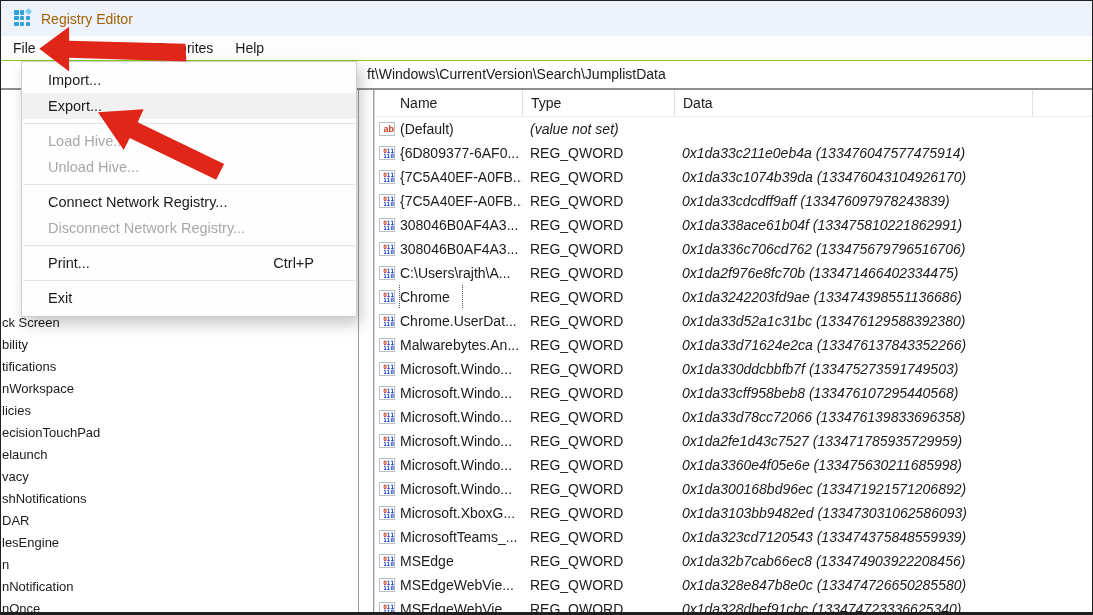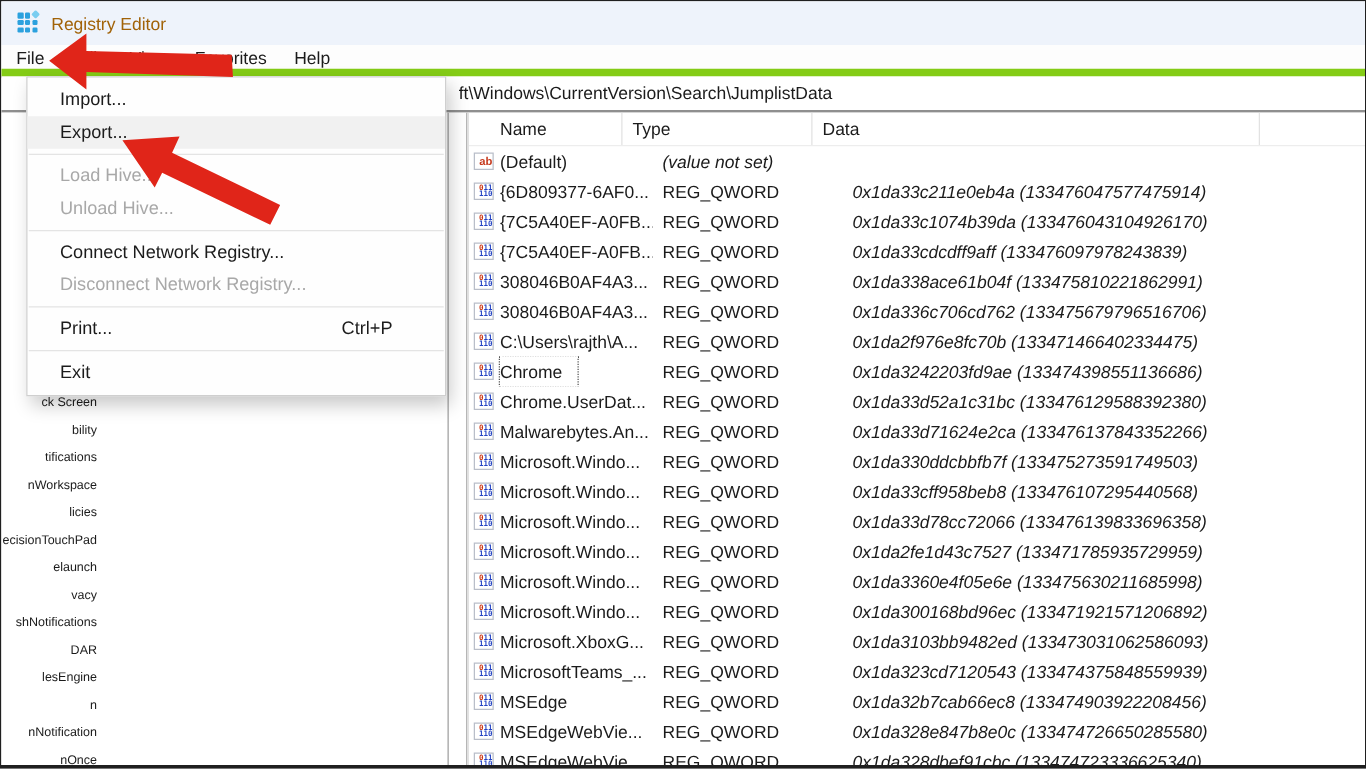--- a/index.html
+++ b/index.html
@@ -11,38 +11,38 @@
   }
   
   .titlebar{position:absolute;left:0;top:0;width:100%;height:35px;background:#eef3fb;
     display:flex;align-items:center;padding-left:13px;box-sizing:border-box;}
   .app-icon{width:17px;height:17px;position:relative;margin-right:10px;flex:0 0 auto;}
   .app-icon .sq{position:absolute;width:4.6px;height:4.6px;background:#2ba1de;border-radius:1px;}
   .app-icon .diamond{position:absolute;width:5px;height:5px;background:#79cdf0;transform:rotate(45deg);right:0;top:-1px;border-radius:1px;}
   .title-text{font-size:14px;color:#a16207;}
   
   .menubar{position:absolute;left:0;top:35px;width:100%;height:25px;background:#fdfdfd;
-    border-bottom:6px solid #84cc16;display:flex;align-items:center;padding-left:1px;box-sizing:border-box;font-size:14px;}
+    border-bottom:1px solid #84cc16;display:flex;align-items:center;padding-left:1px;box-sizing:border-box;font-size:14px;}
   .menubar .mb-item{padding:2px 11px;cursor:default;}
   
   .addressbar{position:absolute;left:0;top:61px;width:100%;height:28px;background:#ffffff;
     border-bottom:2px solid #8f8f8f;box-sizing:border-box;}
   .addr-text{position:absolute;left:366px;top:4px;font-size:14px;white-space:nowrap;}
   
   .main{position:absolute;left:0;top:89px;width:100%;bottom:0;overflow:hidden;}
   .tree{position:absolute;left:0;top:0;width:357px;height:100%;background:#fff;overflow:hidden;}
   .tree ul{list-style:none;margin:0;padding:0;position:absolute;left:1px;top:222px;}
-  .tree li{height:22px;line-height:22px;font-size:10px;white-space:nowrap;text-align:right;}
+  .tree li{height:22px;line-height:22px;font-size:13px;white-space:nowrap;}
   .splitter{position:absolute;left:357px;top:0;width:16px;height:100%;
     border-left:1px solid #9f9f9f;border-right:1px solid #9f9f9f;background:#fff;box-sizing:border-box;}
   .list{position:absolute;left:373px;top:0;right:0;height:100%;background:#fff;overflow:hidden;
     border-left:1px solid #d9d9d9;}
   .list-header{display:flex;height:26px;line-height:26px;font-size:14px;border-bottom:1px solid #ededed;}
   .hcell{box-sizing:border-box;border-right:1px solid #e2e2e2;padding-left:8px;white-space:nowrap;overflow:hidden;}
-  .hcell.name{width:123px;padding-left:25px;}
+  .hcell.name{width:148px;padding-left:25px;}
   .hcell.type{width:152px;}
   .hcell.data{width:358px;}
   .hcell.fill{flex:1;border-right:none;}
   .rows .row{display:flex;height:24px;line-height:24px;font-size:14px;}
   .cell{box-sizing:border-box;white-space:nowrap;overflow:hidden;}
   .cell.name{width:147px;padding-left:4px;display:flex;align-items:center;}
   .cell.type{width:152px;padding-left:8px;}
   .cell.data{flex:1;padding-left:8px;font-style:italic;}
   .ntext{margin-left:5px;}
   .row.selected .ntext{outline:1px dotted #555;padding-right:12px;}

